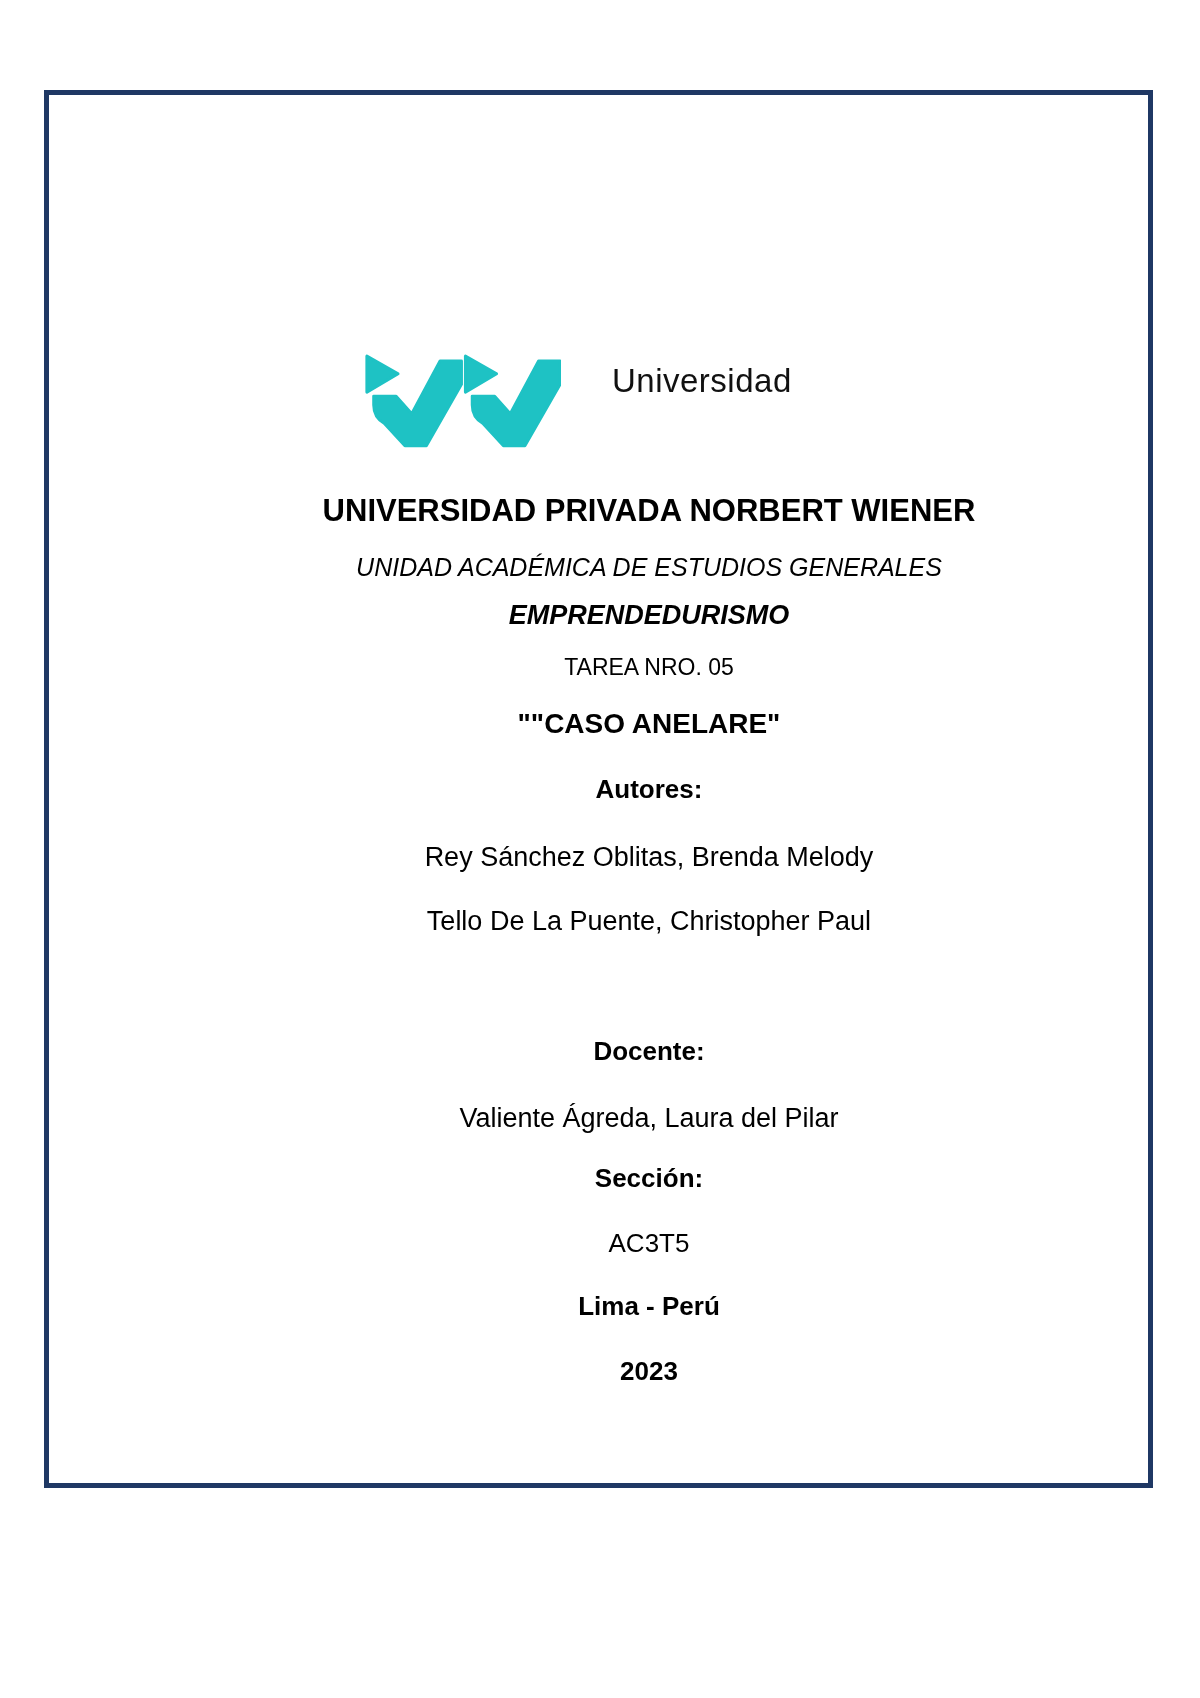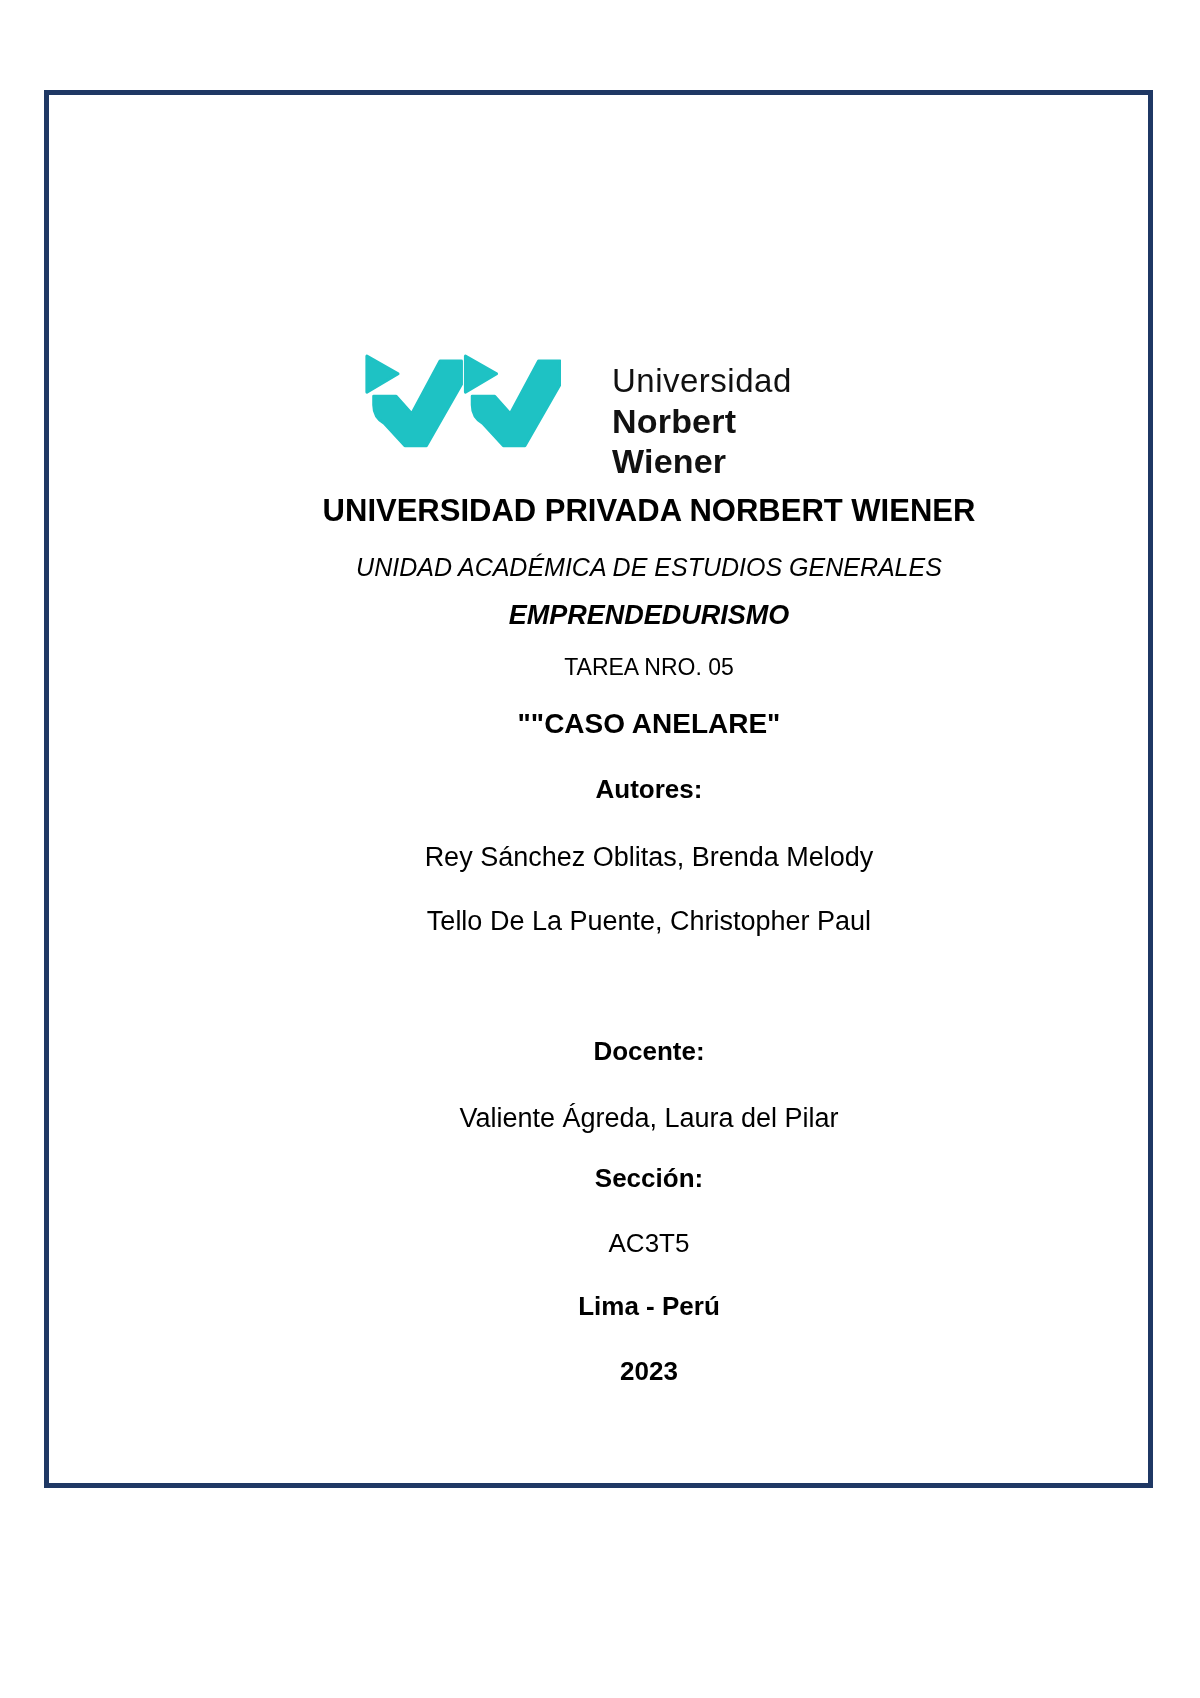--- a/index.html
+++ b/index.html
@@ -39,21 +39,21 @@
   .l-lima       { top: 1197px; font-size: 26px; font-weight: 700; }
   .l-year       { top: 1262px; font-size: 26px; font-weight: 700; }
 
   .logo {
     position: absolute; left: 312px; top: 254px;
     width: 490px; height: 104px;
   }
   .logo-mark { position: absolute; left: 0; top: 2px; }
   .logo-text {
     position: absolute; left: 251px; top: 12px;
-    color: #111111; letter-spacing: 0.5px;
+    color: #111111; letter-spacing: 0.5px; text-align: right;
   }
   .logo-text .line1 { font-size: 33px; font-weight: 400; line-height: 40px; }
   .logo-text .line2 { font-size: 34px; font-weight: 700; line-height: 40px; letter-spacing: 0.2px; }
 </style>
 </head>
 <body>
 
 <div class="page">
   <div class="border-box">
 
@@ -65,21 +65,20 @@
             <path d="M13,46 L13,55 C13,64 17,70 24,74 L45,97 L67,97 L103,34 L103,10 L81,10 L52,64 L36,46 Z"></path>
           </g>
           <g transform="translate(101,0)">
             <path d="M6,5 L6,42 L38,23 Z"></path>
             <path d="M13,46 L13,55 C13,64 17,70 24,74 L45,97 L67,97 L103,34 L103,10 L81,10 L52,64 L36,46 Z"></path>
           </g>
         </g>
       </svg>
       <div class="logo-text">
         <div class="line1">Universidad</div>
-        <div class="line2">Norbert Wiener</div>
       </div>
     </div>
 
     <div class="tline l-university">UNIVERSIDAD PRIVADA NORBERT WIENER</div>
     <div class="tline l-unidad">UNIDAD ACADÉMICA DE ESTUDIOS GENERALES</div>
     <div class="tline l-curso">EMPRENDEDURISMO</div>
     <div class="tline l-tarea">TAREA NRO. 05</div>
     <div class="tline l-caso">""CASO ANELARE"</div>
     <div class="tline l-autores">Autores:</div>
     <div class="tline l-autor1">Rey Sánchez Oblitas, Brenda Melody</div>

